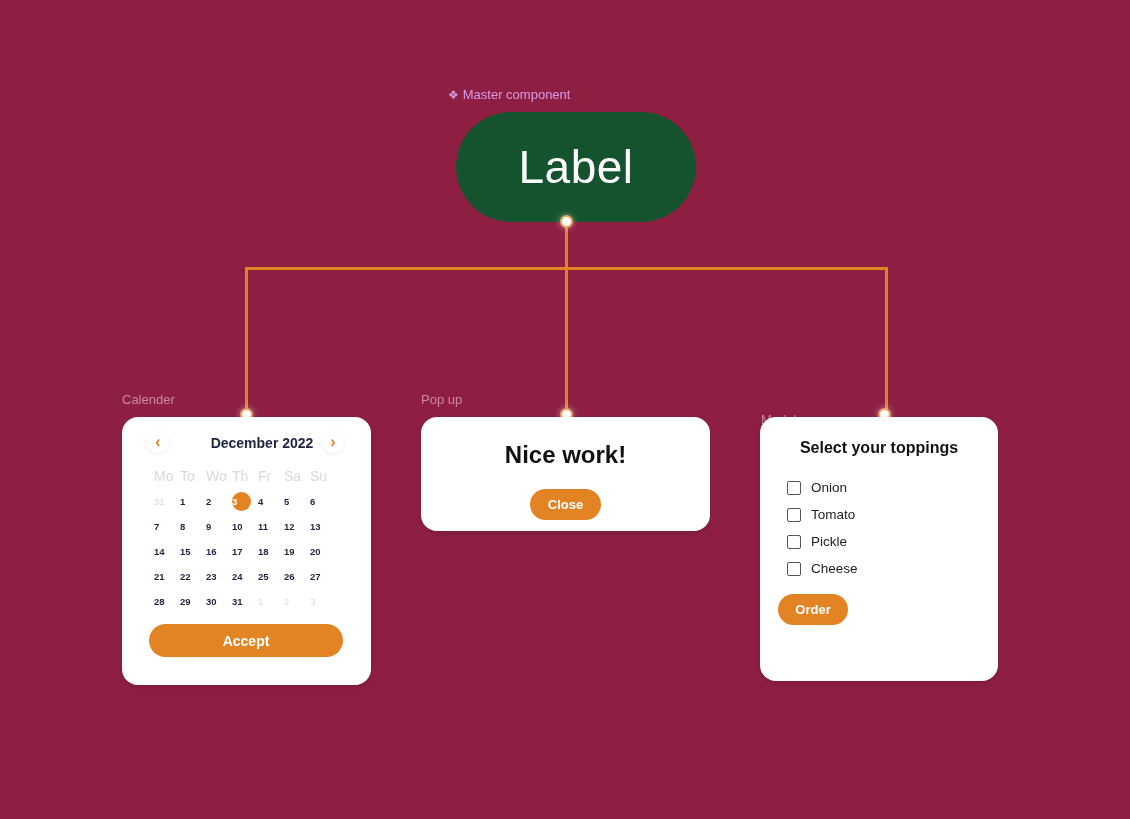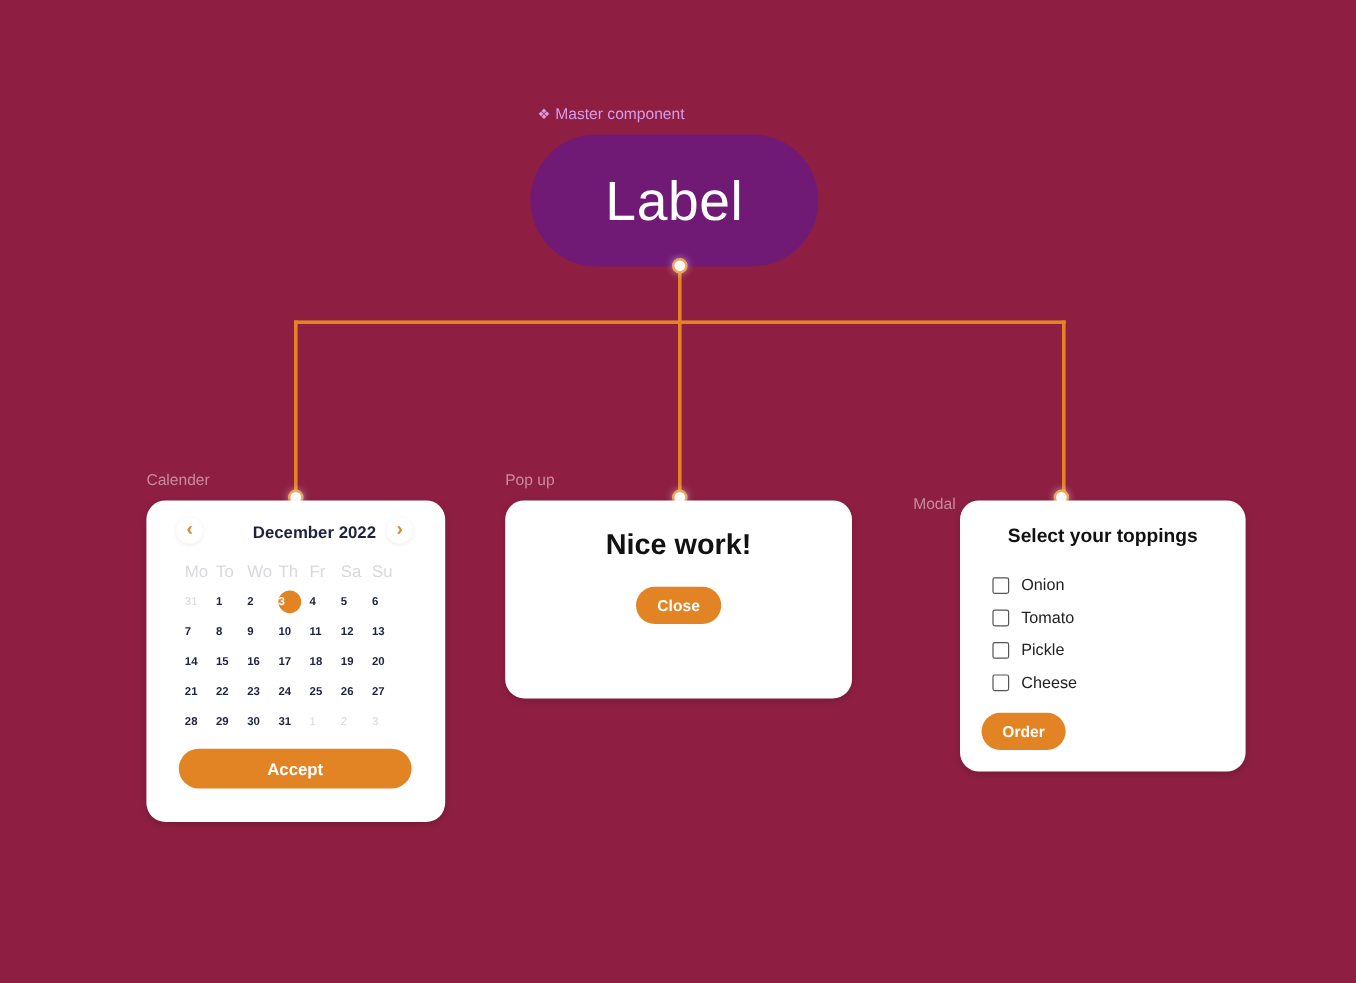--- a/index.html
+++ b/index.html
@@ -8,22 +8,22 @@
     background: #8e1f43;
     font-family: "Liberation Sans", "DejaVu Sans", sans-serif;
   }
   .abs { position: absolute; }
   .master-tag {
     left: 448px; top: 87px; color: #d79be6; font-size: 13px;
     display: flex; align-items: center; gap: 4px;
   }
   .master-tag .diamond { font-size: 12px; color: #d79be6; }
   .label-pill {
-    left: 442px; top: 112px; width: 240px; height: 110px;
-    background: #701a75; border-radius: 55px;
+    left: 456px; top: 112px; width: 240px; height: 110px;
+    background: #14532d; border-radius: 55px;
     display: flex; align-items: center; justify-content: center;
     color: #fff; font-size: 46px; letter-spacing: 0.5px;
   }
   .line { background: #e38424; }
   .dot {
     width: 9px; height: 9px; border-radius: 50%; background: #fff;
     border: 2px solid #f0a55e; box-shadow: 0 0 6px rgba(255,255,255,0.5);
   }
   .section-label { color: #c98a9e; font-size: 13px; }
   .card {
@@ -54,25 +54,25 @@
     display: inline-block; width: 19px; height: 19px; line-height: 19px;
     border-radius: 50%; background: #e38424; color: #fff;
   }
   .btn {
     background: #e38424; color: #fff; font-weight: bold; font-size: 14px;
     border: none; display: flex; align-items: center; justify-content: center; cursor: pointer;
     font-family: "Liberation Sans", sans-serif;
   }
   .accept { position: absolute; left: 27px; top: 207px; width: 194px; height: 33px; border-radius: 17px; }
   
-  .popup { left: 421px; top: 417px; width: 289px; height: 165px; }
+  .popup { left: 421px; top: 417px; width: 289px; height: 114px; }
   .popup-title { position: absolute; left: 0; right: 0; top: 24px; text-align: center; font-size: 24px; font-weight: bold; color: #111; }
   .close-btn { position: absolute; left: 109px; top: 72px; width: 71px; height: 31px; border-radius: 16px; font-size: 13px; }
   
-  .modal { left: 800px; top: 417px; width: 238px; height: 226px; }
+  .modal { left: 760px; top: 417px; width: 238px; height: 264px; }
   .modal-title { position: absolute; left: 0; right: 0; top: 22px; text-align: center; font-size: 16px; font-weight: bold; color: #111; }
   .opt { position: absolute; left: 27px; display: flex; align-items: center; gap: 10px; font-size: 13.5px; color: #222; cursor: pointer; }
   .chk { width: 12px; height: 12px; border: 1.5px solid #555; border-radius: 2px; background: #fff; }
   .order-btn { position: absolute; left: 18px; top: 177px; width: 70px; height: 31px; border-radius: 16px; font-size: 13px; }
 </style>
 </head>
 <body>
 
 <div class="abs master-tag">
   <span class="diamond">❖</span>

